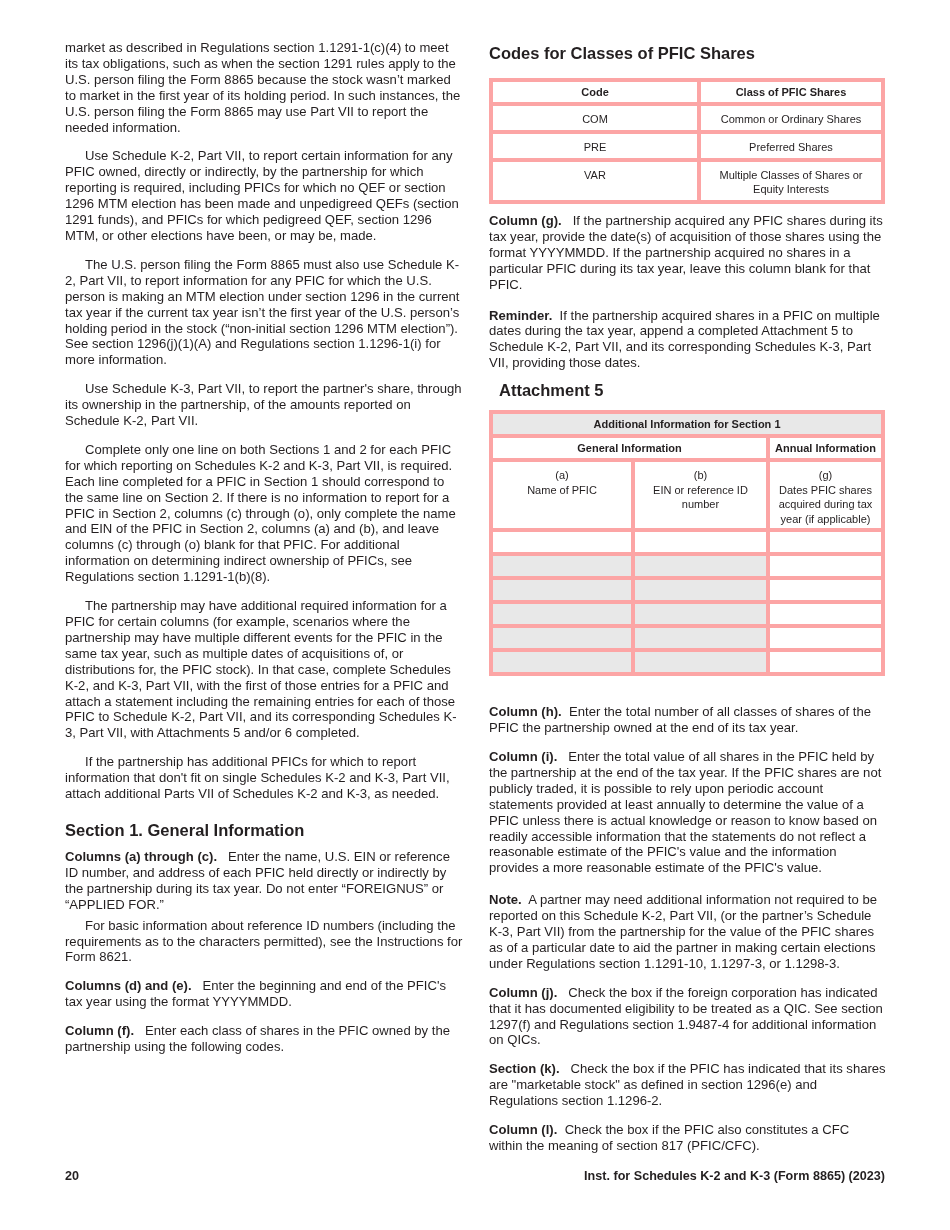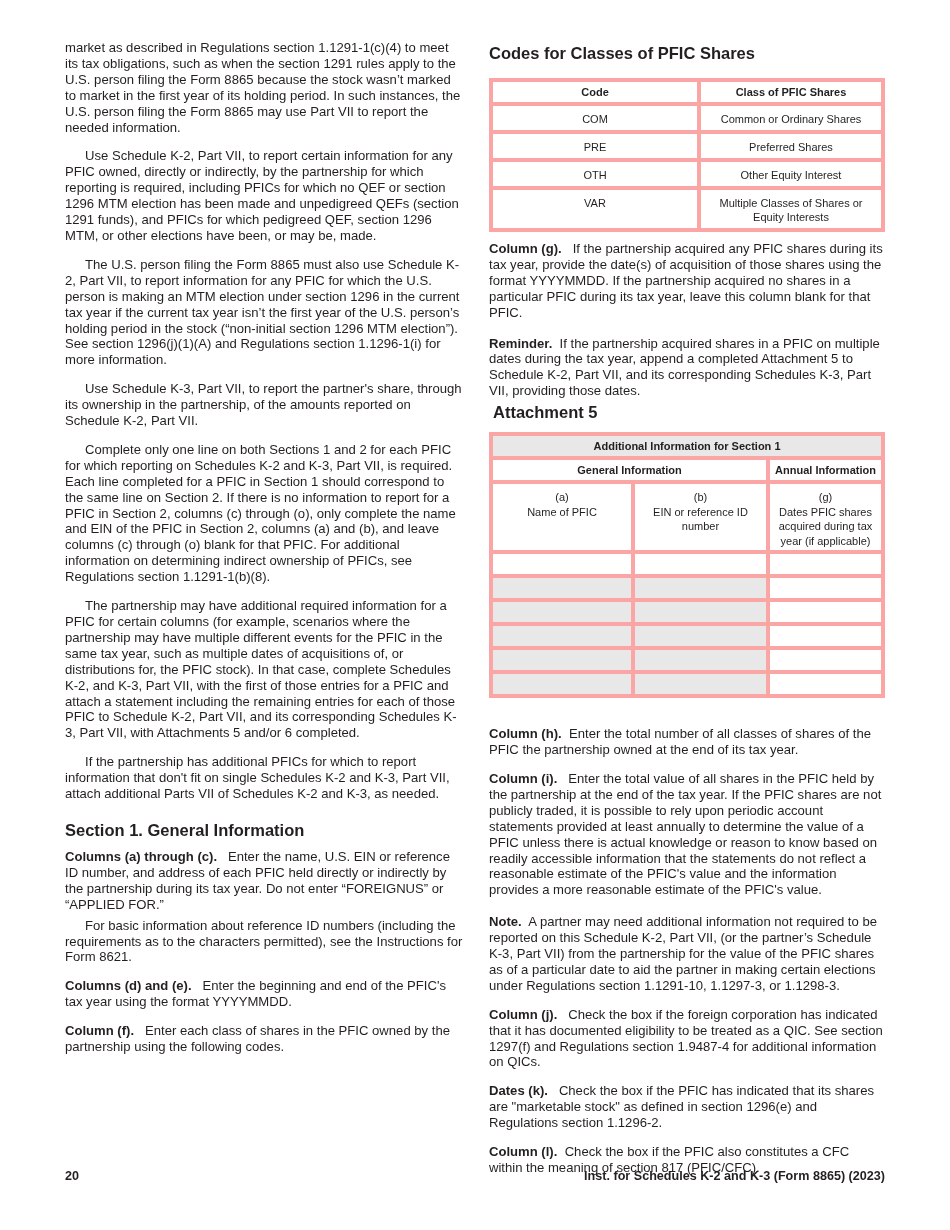--- a/index.html
+++ b/index.html
@@ -8,21 +8,21 @@
       font-family: "Liberation Sans", sans-serif; color: #231f20;
     }
     .col { position: absolute; top: 40px; }
     .col-left { left: 65px; width: 400px; }
     .col-right { left: 489px; width: 397px; }
     p { margin: 0; font-size: 13.1px; line-height: 15.9px; }
     p.indent { text-indent: 20px; }
     p + p { margin-top: 13px; }
     .b { font-weight: bold; }
     h2 { font-size: 16.5px; font-weight: bold; margin: 0; line-height: 20px; }
-    h3.att { font-size: 16.5px; font-weight: bold; margin: 4px; line-height: 18px; }
+    h3.att { font-size: 16.5px; font-weight: bold; margin: 10px; line-height: 18px; }
 
     table { border-collapse: collapse; width: 396px; font-size: 11px; }
     td, th { border: 4px solid #fca5a5; text-align: center; vertical-align: top; font-weight: normal; }
 
     .codes-table th { font-weight: bold; height: 20px; vertical-align: middle; padding: 0; }
     .codes-table td { padding: 6px 4px 4px; line-height: 14px; }
     .codes-table td.code { width: 196px; }
 
     .att-table .title { background: #e8e8e8; font-weight: bold; height: 20px; vertical-align: middle; padding: 0; }
     .att-table .grp { font-weight: bold; height: 20px; vertical-align: middle; padding: 0; }
@@ -72,24 +72,20 @@
       <th>Code</th>
       <th>Class of PFIC Shares</th>
     </tr>
     <tr>
       <td class="code">COM</td>
       <td>Common or Ordinary Shares</td>
     </tr>
     <tr>
       <td class="code">PRE</td>
       <td>Preferred Shares</td>
-    </tr>
-    <tr>
-      <td class="code">OTH</td>
-      <td>Other Equity Interest</td>
     </tr>
     <tr>
       <td class="code">VAR</td>
       <td style="padding-left:14px;padding-right:14px;">Multiple Classes of Shares or Equity Interests</td>
     </tr>
   </tbody>
     </table>
 
   <p style="margin-top:9px;">
     <span class="b">Column (g).</span>&nbsp;&nbsp;
@@ -167,21 +163,21 @@
   </p>
   <p style="margin-top:16px;">
     <span class="b">Note.</span>&nbsp;
     <span>A partner may need additional information not required to be reported on this Schedule K-2, Part VII, (or the partner’s Schedule K-3, Part VII) from the partnership for the value of the PFIC shares as of a particular date to aid the partner in making certain elections under Regulations section 1.1291-10, 1.1297-3, or 1.1298-3.</span>
   </p>
   <p>
     <span class="b">Column (j).</span>&nbsp;&nbsp;
     <span>Check the box if the foreign corporation has indicated that it has documented eligibility to be treated as a QIC. See section 1297(f) and Regulations section 1.9487-4 for additional information on QICs.</span>
   </p>
   <p>
-    <span class="b">Dates (k).</span>&nbsp;&nbsp;
+    <span class="b">Section (k).</span>&nbsp;&nbsp;
     <span>Check the box if the PFIC has indicated that its shares are "marketable stock" as defined in section 1296(e) and Regulations section 1.1296-2.</span>
   </p>
   <p>
     <span class="b">Column (l).</span>&nbsp;
     <span>Check the box if the PFIC also constitutes a CFC within the meaning of section 817 (PFIC/CFC).</span>
   </p>
 </div>
 
 <div class="footer footer-left">20</div>
 <div class="footer footer-right">Inst. for Schedules K-2 and K-3 (Form 8865) (2023)</div>

